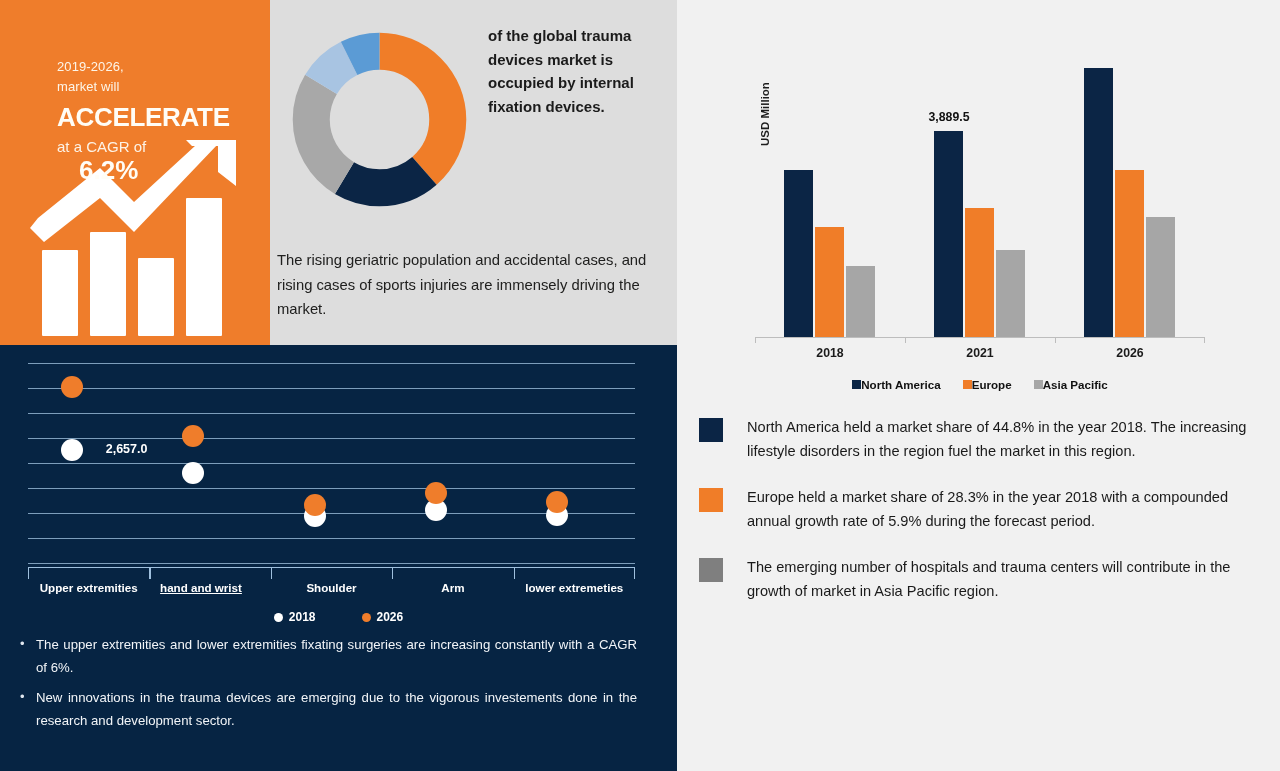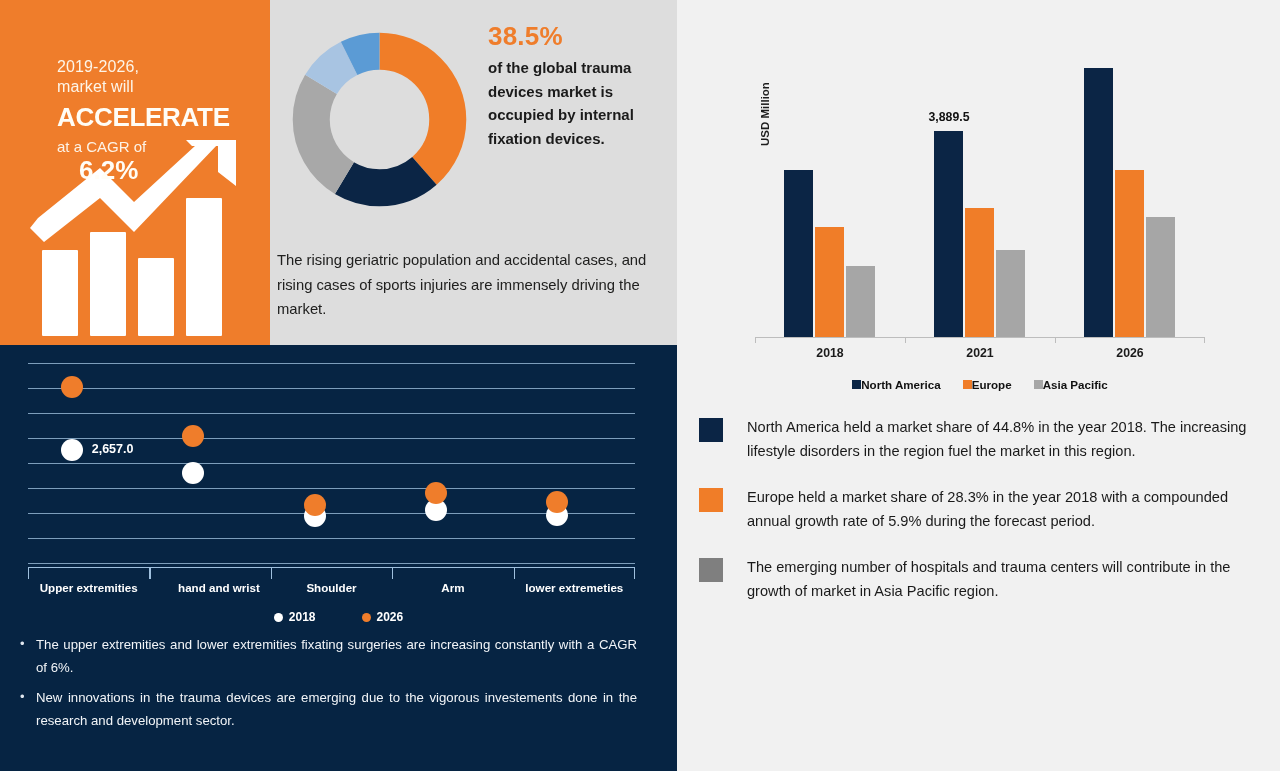--- a/index.html
+++ b/index.html
@@ -13,21 +13,21 @@
 
   
   .left-col { position: absolute; left: 0; top: 0; width: 677px; height: 771px; }
 
   
   .accel-panel {
     position: absolute; left: 0; top: 0; width: 270px; height: 345px;
     background: #ef7d2b; overflow: hidden;
   }
   .accel-text { position: absolute; left: 57px; top: 57px; width: 210px; z-index: 3; }
-  .accel-l1 { font-size: 16px; color: #fdf5e8; line-height: 20px; letter-spacing: .1px; }
+  .accel-l1 { font-size: 13px; color: #fdf5e8; line-height: 20px; letter-spacing: .1px; }
   .accel-big {
     font-size: 26px; font-weight: 700; color: #fffdf6; letter-spacing: -0.3px;
     line-height: 36px; margin-top: 2px; white-space: nowrap;
   }
   .accel-l2 { font-size: 15px; color: #fdf3e6; line-height: 21px; margin-top: 1px; }
   .accel-pct {
     font-size: 26px; font-weight: 700; color: #fffdf6; line-height: 30px;
     margin-left: 22px; margin-top: -2px;
   }
   .accel-graphic { position: absolute; left: 22px; top: 140px; width: 236px; height: 200px; z-index: 1; }
@@ -65,20 +65,21 @@
   }
   .dot {
     position: absolute; width: 22px; height: 22px; border-radius: 50%;
     margin-left: -11px; margin-top: -11px;
   }
   .dot.y2018 { background: #ffffff; }
   .dot.y2026 { background: #ef7d2b; }
   .dot-label {
     position: absolute; font-size: 12.5px; font-weight: 700; color: #ffffff;
     white-space: nowrap;
+    margin-left: 14px;
   }
   .cat-axis { position: absolute; left: 28px; top: 222px; width: 610px; height: 14px; }
   .cat-tick { position: absolute; top: 0; width: 1.3px; height: 12px; background: #9fc0de; }
   .cat-rule { position: absolute; left: 0; top: 0; width: 607px; height: 1.3px; background: #9fc0de; }
   .cat-labels { position: absolute; left: 28px; top: 236px; width: 610px; height: 16px; }
   .cat-label {
     position: absolute; top: 0; font-size: 11.6px; font-weight: 700; color: #ffffff;
     text-align: center; transform: translateX(-50%); white-space: nowrap;
   }
   .dot-legend {
@@ -179,21 +180,20 @@
             <circle cx="100" cy="100" r="70" stroke="#f07d28" stroke-dasharray="169.3 270.5" stroke-dashoffset="0"></circle>
             <circle cx="100" cy="100" r="70" stroke="#0b2545" stroke-dasharray="88.0 351.8" stroke-dashoffset="-169.3"></circle>
             <circle cx="100" cy="100" r="70" stroke="#a8a8a8" stroke-dasharray="109.9 329.9" stroke-dashoffset="-257.3"></circle>
             <circle cx="100" cy="100" r="70" stroke="#a8c4e2" stroke-dasharray="39.6 400.2" stroke-dashoffset="-367.2"></circle>
             <circle cx="100" cy="100" r="70" stroke="#5b9bd5" stroke-dasharray="33.0 406.8" stroke-dashoffset="-406.8"></circle>
           </g>
         </svg>
       </div>
 
       <div class="headline">
-        <div class="headline-pct">38.5%</div>
         <div class="headline-body">of the global trauma devices market is occupied by internal fixation devices.</div>
       </div>
 
       <div class="driver-note">The rising geriatric population and accidental cases, and rising cases of sports injuries are immensely driving the market.</div>
     </div>
 
     <div class="navy-panel">
 
       <div class="dotplot" id="dotplot">
 
@@ -223,21 +223,21 @@
         <div class="cat-rule"></div>
       <div class="cat-tick" style="left: 0px;"></div>
           <div class="cat-tick" style="left: 121.4px;"></div>
           <div class="cat-tick" style="left: 242.8px;"></div>
           <div class="cat-tick" style="left: 364.2px;"></div>
           <div class="cat-tick" style="left: 485.6px;"></div>
           <div class="cat-tick" style="left: 606px;"></div>
         </div>
       <div class="cat-labels" id="cat-labels">
           <div class="cat-label" style="left: 60.7px;">Upper extremities</div>
-          <div class="cat-label" style="left: 191px;">hand and wrist</div>
+          <div class="cat-label" style="left: 173px; text-decoration: underline;">hand and wrist</div>
           <div class="cat-label" style="left: 303.5px;">Shoulder</div>
           <div class="cat-label" style="left: 424.9px;">Arm</div>
           <div class="cat-label" style="left: 546.3px;">lower extremeties</div>
         </div>
 
       <div class="dot-legend" id="dot-legend">
           <div class="dlg-item">
             <span class="dlg-dot" style="background: rgb(255, 255, 255);"></span>
             <span class="dlg-text">2018</span>
           </div>

